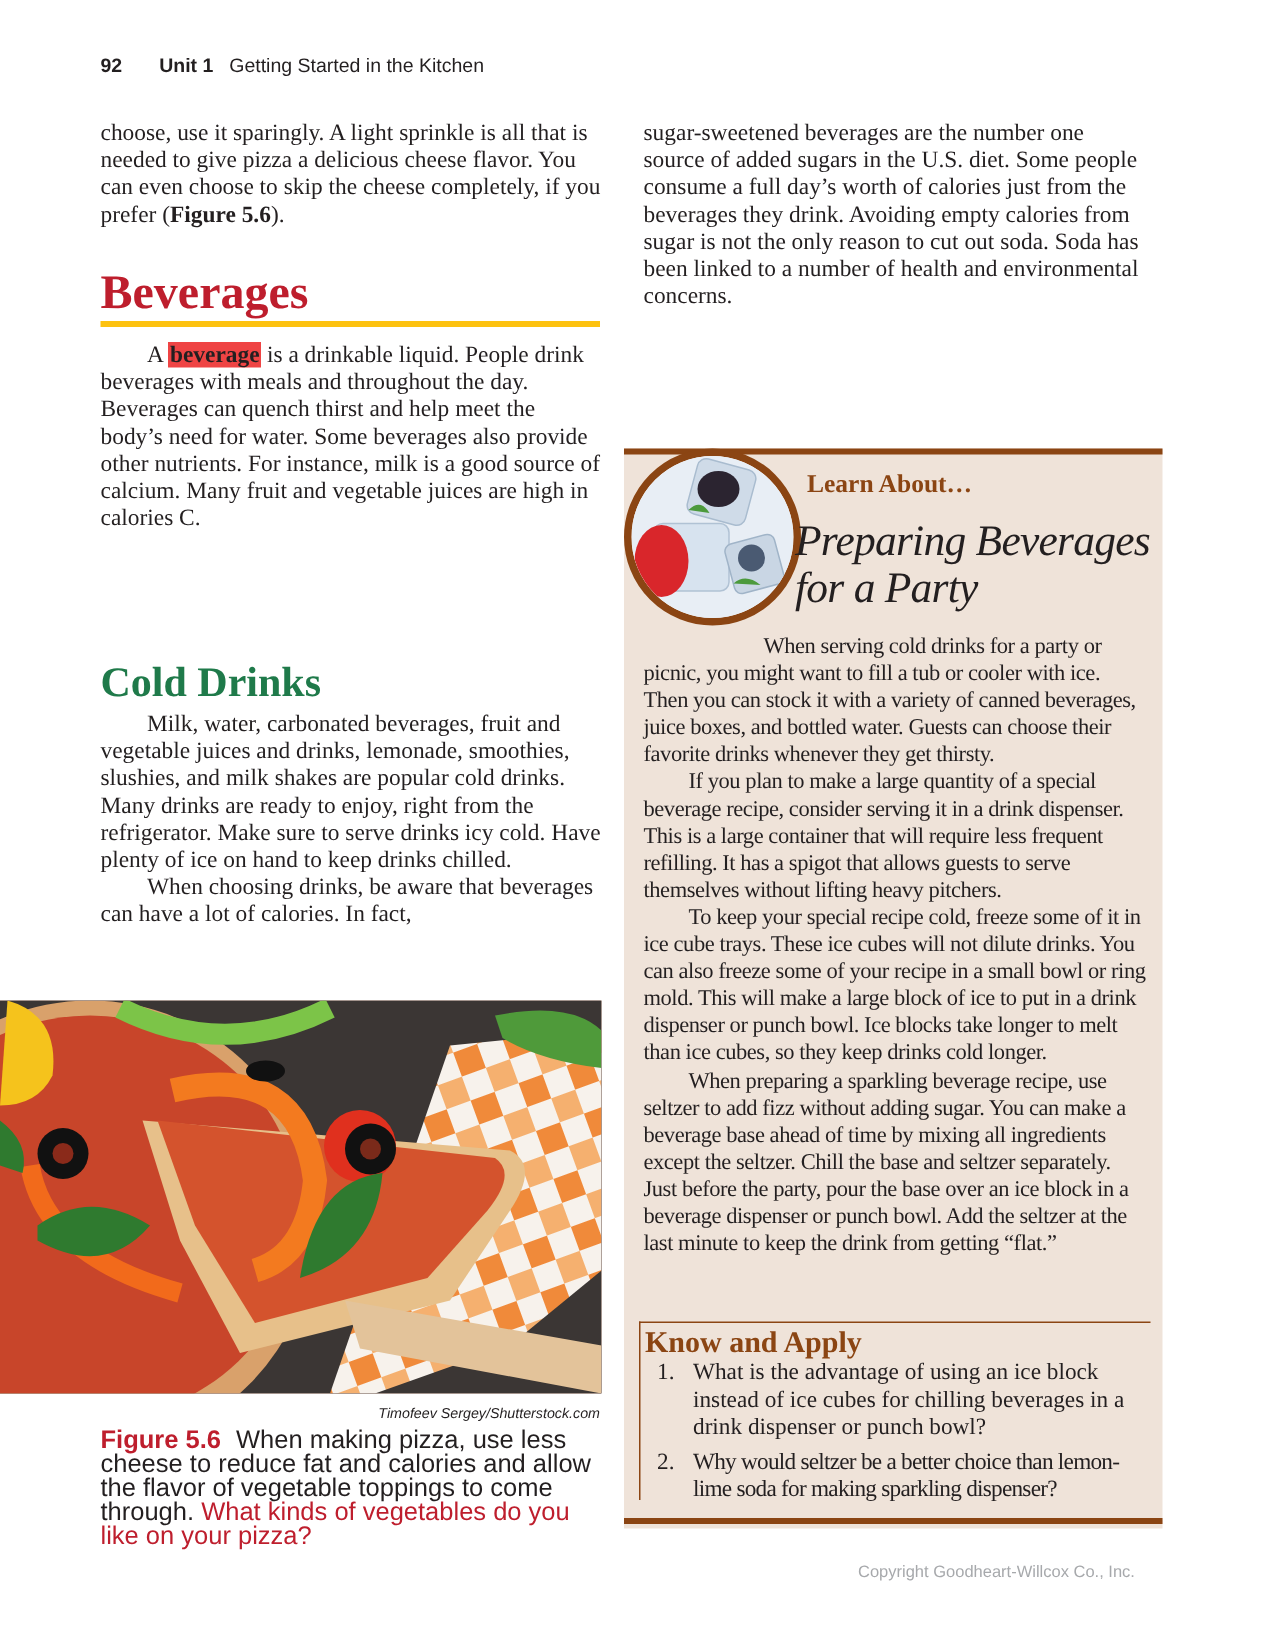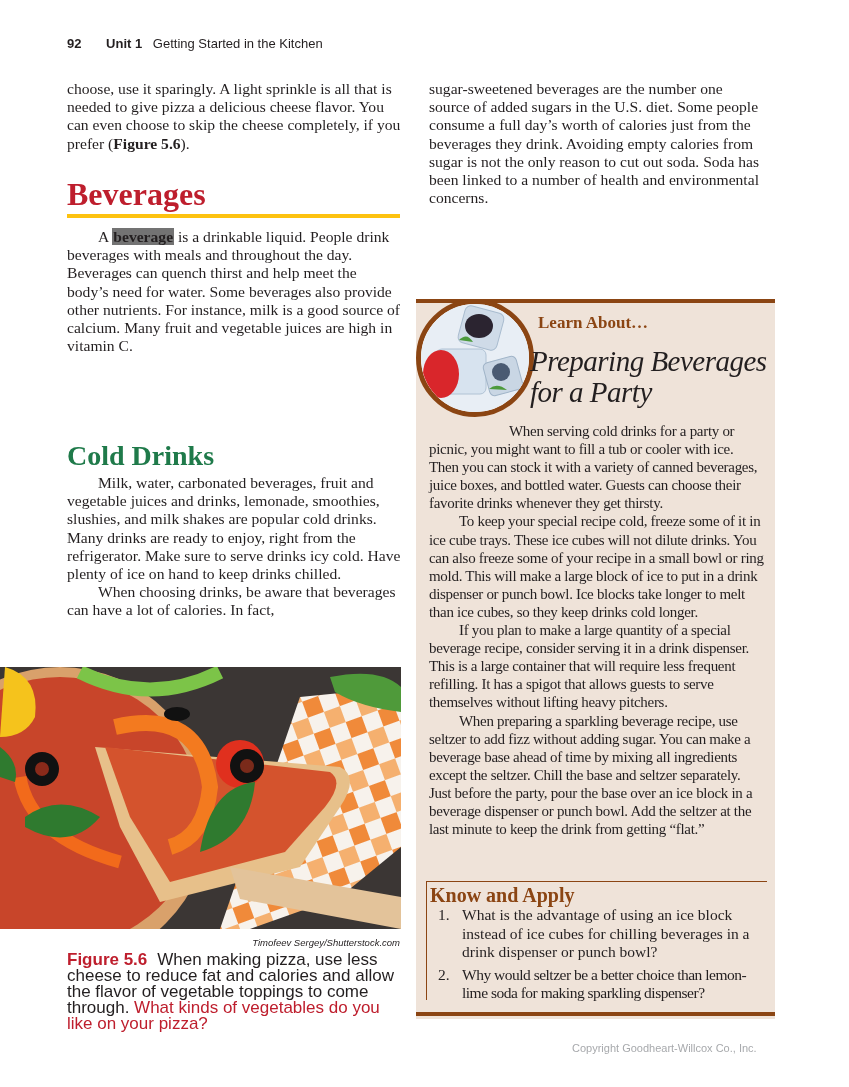--- a/index.html
+++ b/index.html
@@ -8,21 +8,21 @@
   .header .pnum { font-weight:bold;margin-top:25px; }
   .header .unit { font-weight:bold; margin-left:21px; }
   .header .ctitle { margin-left:7px; }
   .col { position:absolute; font-family:"Liberation Serif", serif; font-size:15.6px; line-height:18.2px; color:#231f20; }
   .col p { margin:0; text-indent:0; }
   .col p.ind { text-indent:31px; }
   .left { left:67px; top:80px; width:335px; }
   .right { left:429px; top:80px; width:335px; }
   .h1 { position:absolute; left:67px; top:176px; font-family:"Liberation Serif", serif; font-weight:bold; font-size:32px; color:#be1e2d; }
   .h1-rule { position:absolute; left:67px; top:214px; width:333px; height:4px; background:#fdc20f; }
-  .hl { background:#737373; font-weight:bold; padding:0 1px; }
+  .hl { background:#ef4444; font-weight:bold; padding:0 1px; }
   .h2 { position:absolute; left:67px; top:440px; font-family:"Liberation Serif", serif; font-weight:bold; font-size:28px; color:#1f7a4a; }
   .pizza { position:absolute; left:0; top:667px; width:401px; height:262px; overflow:hidden; background:#6a4a3a; }
   .credit { position:absolute; right:449px; top:937px; font-family:"Liberation Sans", sans-serif; font-style:italic; font-size:9.5px; color:#231f20; }
   .caption { position:absolute; left:67px; top:952px; width:335px; font-family:"Liberation Sans", sans-serif; font-size:17px; line-height:16px; color:#231f20; }
   .caption .fig { color:#be1e2d; font-weight:bold; margin-right:10px; }
   .caption .q { color:#be1e2d; }
   .box { position:absolute; left:416px; top:299px; width:359px; height:716px; background:#efe3d9; border-top:4px solid #8b4513; }
   .box-bottom { position:absolute; left:416px; top:1012px; width:359px; height:4px; background:#8b4513; }
   .circle { position:absolute; left:416px; top:299px; width:108px; height:108px; border-radius:50%; border:5px solid #8b4513; background:#ffffff; overflow:hidden; }
   .learn { position:absolute; left:538px; top:313px; font-family:"Liberation Serif", serif; font-weight:bold; font-size:17px; color:#8b4513; }
@@ -48,21 +48,21 @@
 </div>
 
 <div class="col left">
   <p><span>choose, use it sparingly. A light sprinkle is all that is needed to give pizza a delicious cheese flavor. You can even choose to skip the cheese completely, if you prefer (</span><b>Figure 5.6</b><span>).</span></p>
 </div>
 
 <div class="h1">Beverages</div>
 <div class="h1-rule"></div>
 
 <div class="col left" style="top:228px;">
-  <p class="ind"><span>A </span><span class="hl">beverage</span><span> is a drinkable liquid. People drink beverages with meals and throughout the day. Beverages can quench thirst and help meet the body’s need for water. Some beverages also provide other nutrients. For instance, milk is a good source of calcium. Many fruit and vegetable juices are high in vitamin C.</span></p>
+  <p class="ind"><span>A </span><span class="hl">beverage</span><span> is a drinkable liquid. People drink beverages with meals and throughout the day. Beverages can quench thirst and help meet the body’s need for water. Some beverages also provide other nutrients. For instance, milk is a good source of calcium. Many fruit and vegetable juices are high in calories C.</span></p>
 </div>
 
 <div class="h2">Cold Drinks</div>
 
 <div class="col left" style="top:474px;">
   <p class="ind">Milk, water, carbonated beverages, fruit and vegetable juices and drinks, lemonade, smoothies, slushies, and milk shakes are popular cold drinks. Many drinks are ready to enjoy, right from the refrigerator. Make sure to serve drinks icy cold. Have plenty of ice on hand to keep drinks chilled.</p>
   <p class="ind">When choosing drinks, be aware that beverages can have a lot of calories. In fact,</p>
 </div>
 
 <div class="pizza" aria-label="Pizza with peppers, olives, tomatoes, and basil being lifted with a wooden spatula">
@@ -121,22 +121,22 @@
   </svg>
 </div>
 <div class="learn">Learn About…</div>
 <div class="btitle">
   <div>Preparing Beverages</div>
   <div>for a Party</div>
 </div>
 
 <div class="bodybox">
   <p class="first">When serving cold drinks for a party or picnic, you might want to fill a tub or cooler with ice. Then you can stock it with a variety of canned beverages, juice boxes, and bottled water. Guests can choose their favorite drinks whenever they get thirsty.</p>
+  <p class="ind">If you plan to make a large quantity of a special beverage recipe, consider serving it in a drink dispenser. This is a large container that will require less frequent refilling. It has a spigot that allows guests to serve themselves without lifting heavy pitchers.</p>
   <p class="ind">To keep your special recipe cold, freeze some of it in ice cube trays. These ice cubes will not dilute drinks. You can also freeze some of your recipe in a small bowl or ring mold. This will make a large block of ice to put in a drink dispenser or punch bowl. Ice blocks take longer to melt than ice cubes, so they keep drinks cold longer.</p>
-  <p class="ind">If you plan to make a large quantity of a special beverage recipe, consider serving it in a drink dispenser. This is a large container that will require less frequent refilling. It has a spigot that allows guests to serve themselves without lifting heavy pitchers.</p>
   <p class="ind">When preparing a sparkling beverage recipe, use seltzer to add fizz without adding sugar. You can make a beverage base ahead of time by mixing all ingredients except the seltzer. Chill the base and seltzer separately. Just before the party, pour the base over an ice block in a beverage dispenser or punch bowl. Add the seltzer at the last minute to keep the drink from getting “flat.”</p>
 </div>
 
 <div class="ka"></div>
 <div class="ka-title">Know and Apply</div>
 <div class="ka-list">
   <div class="ka-item">
     <span class="ka-num">1.</span>
     <span>What is the advantage of using an ice block instead of ice cubes for chilling beverages in a drink dispenser or punch bowl?</span>
   </div>

